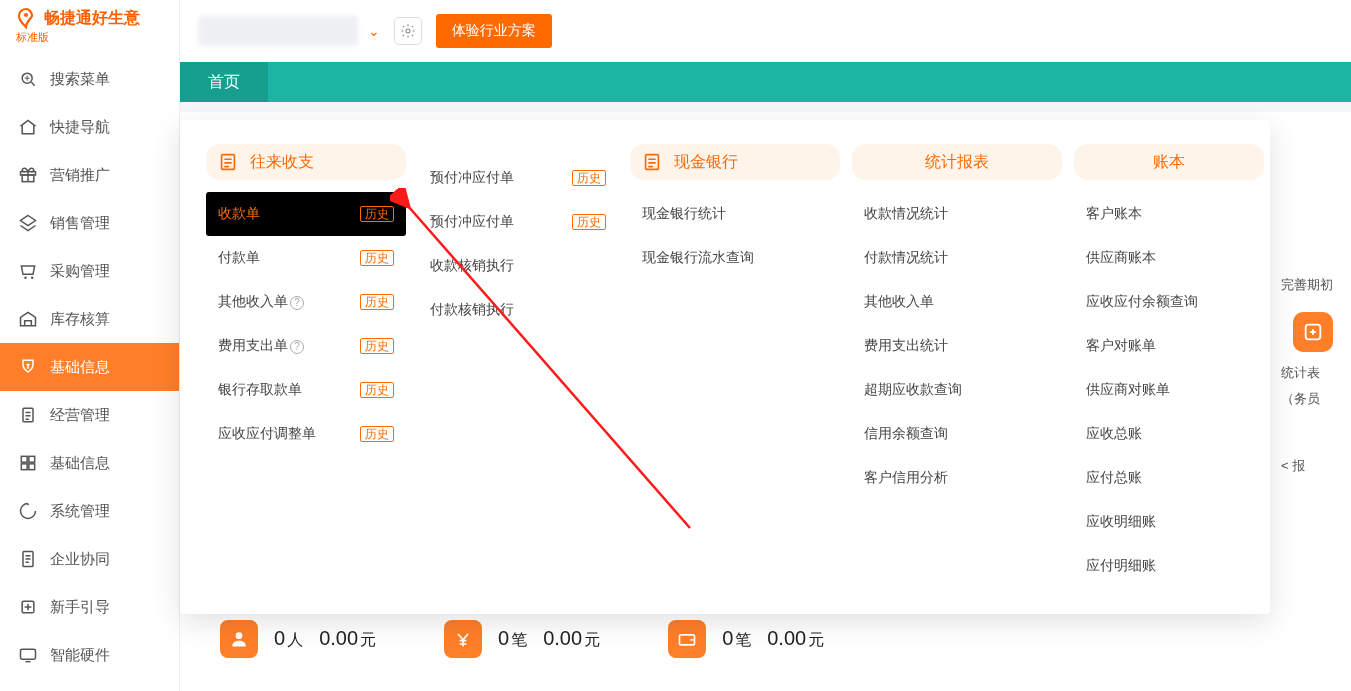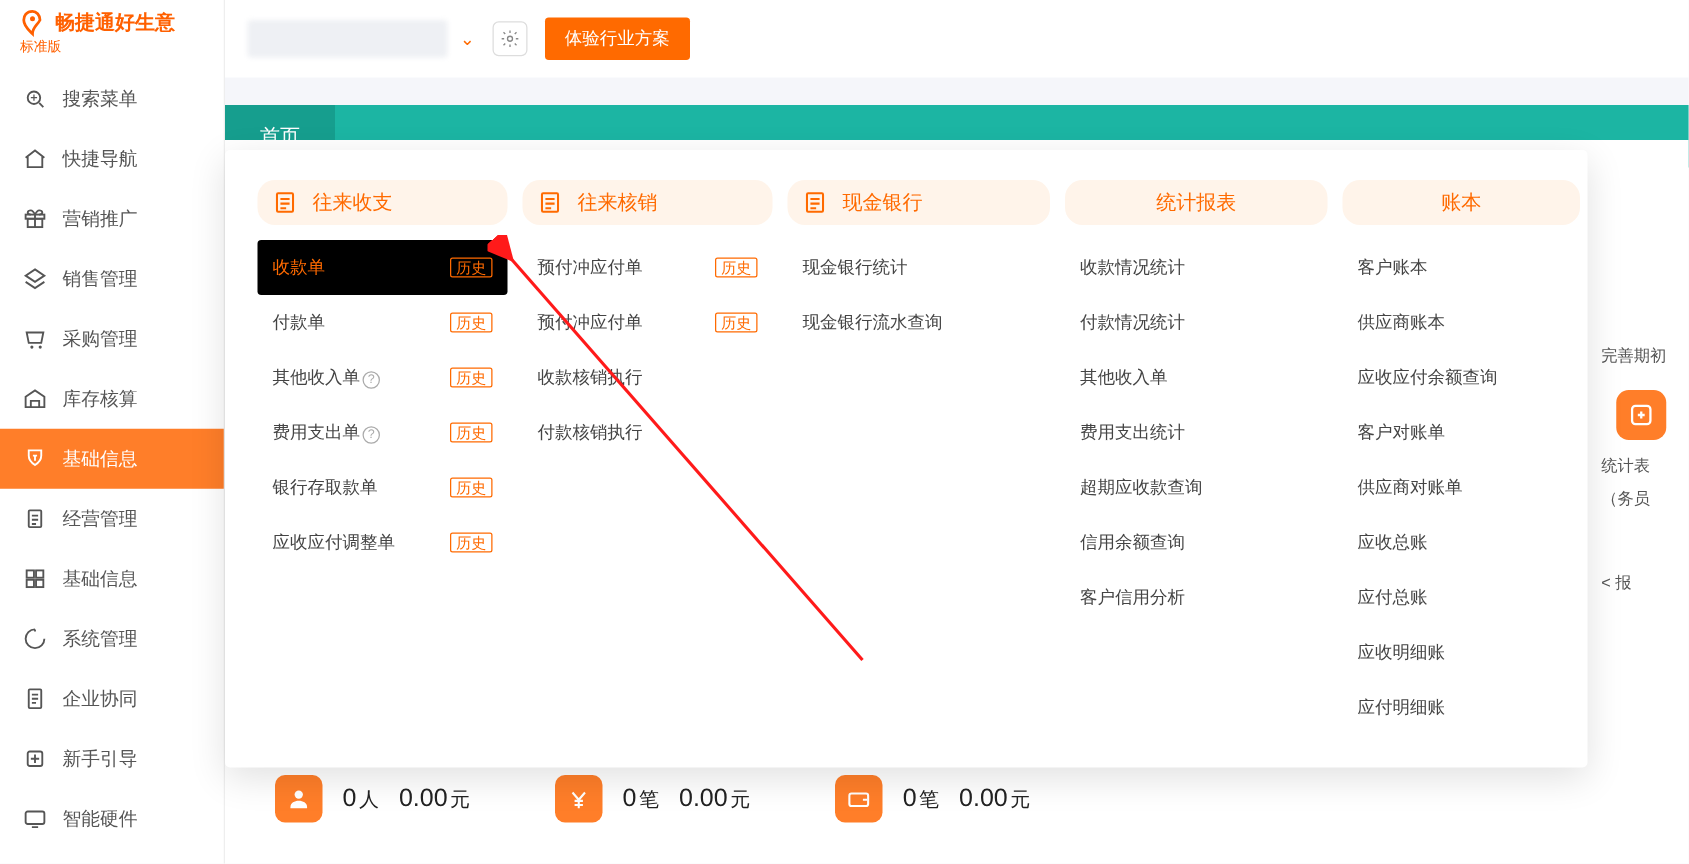--- a/index.html
+++ b/index.html
@@ -118,25 +118,24 @@
     border-radius: 3px;
     font-size: 14px;
     cursor: pointer;
   }
 
   
   .tabstrip {
     position: absolute;
     left: 180px; top: 62px;
     right: 0;
-    height: 50px;
+    height: 40px;
     background: #1cb5a3;
     display: flex;
     align-items: stretch;
-    margin-top: 22px;
   }
   .tab {
     padding: 0 28px;
     display:flex;align-items:center;
     color: #fff;
     font-size: 16px;
     background: #169e8e;
     cursor: pointer;
   }
 
@@ -531,29 +530,20 @@
             <span><span>银行存取款单</span></span>
             <span class="hist">历史</span>
           </div>
           <div class="mega-item">
             <span><span>应收应付调整单</span></span>
             <span class="hist">历史</span>
           </div>
         </div>
       </div>
       <div>
-        <div class="mega-head">
-          <span class="mega-head-icon">
-            <svg viewBox="0 0 24 24" width="22" height="22" fill="none" stroke="currentColor" stroke-width="1.8">
-              <rect x="5" y="4" width="14" height="16" rx="1"></rect>
-              <path d="M8 9h8M8 13h8M8 17h5"></path>
-            </svg>
-          </span>
-          <span>往来核销</span>
-        </div>
         <div class="mega-list">
           <div class="mega-item">
             <span><span>预付冲应付单</span></span>
             <span class="hist">历史</span>
           </div>
           <div class="mega-item">
             <span><span>预付冲应付单</span></span>
             <span class="hist">历史</span>
           </div>
           <div class="mega-item">

